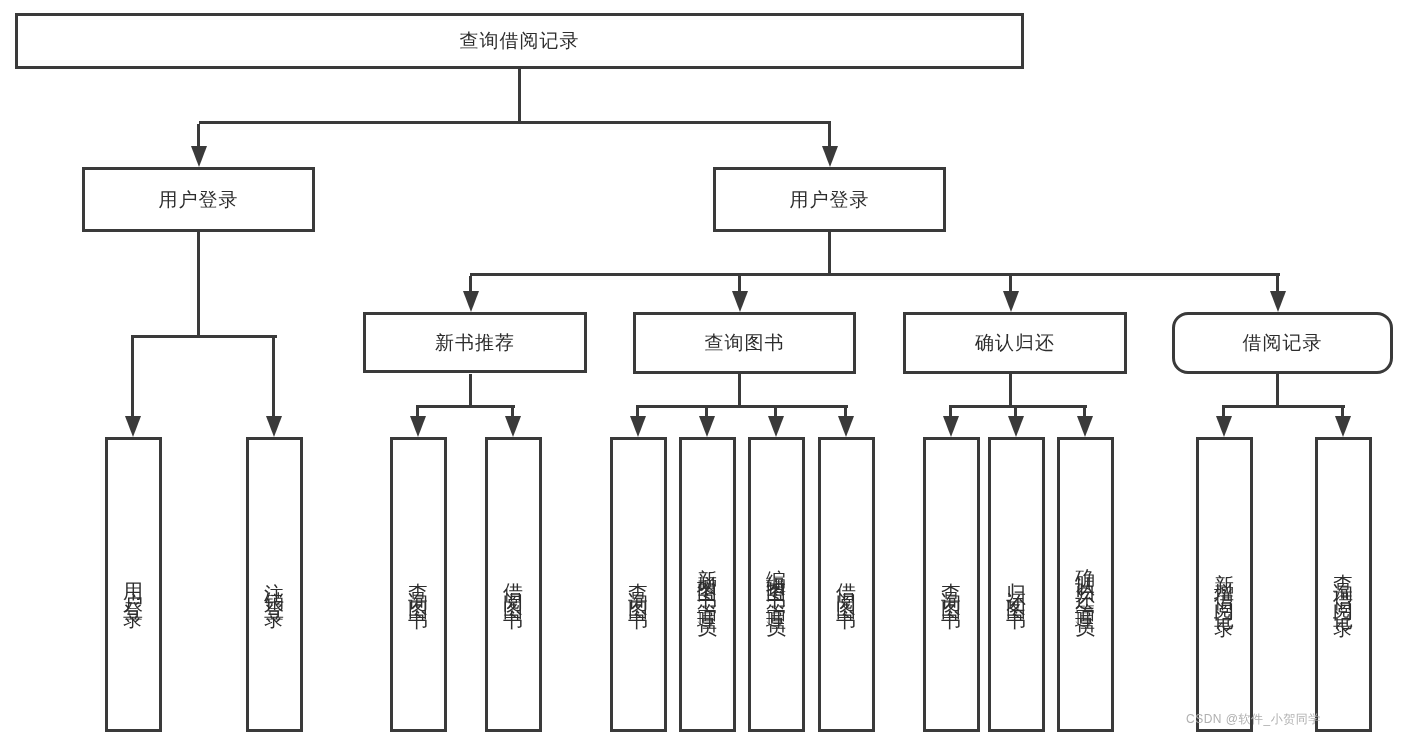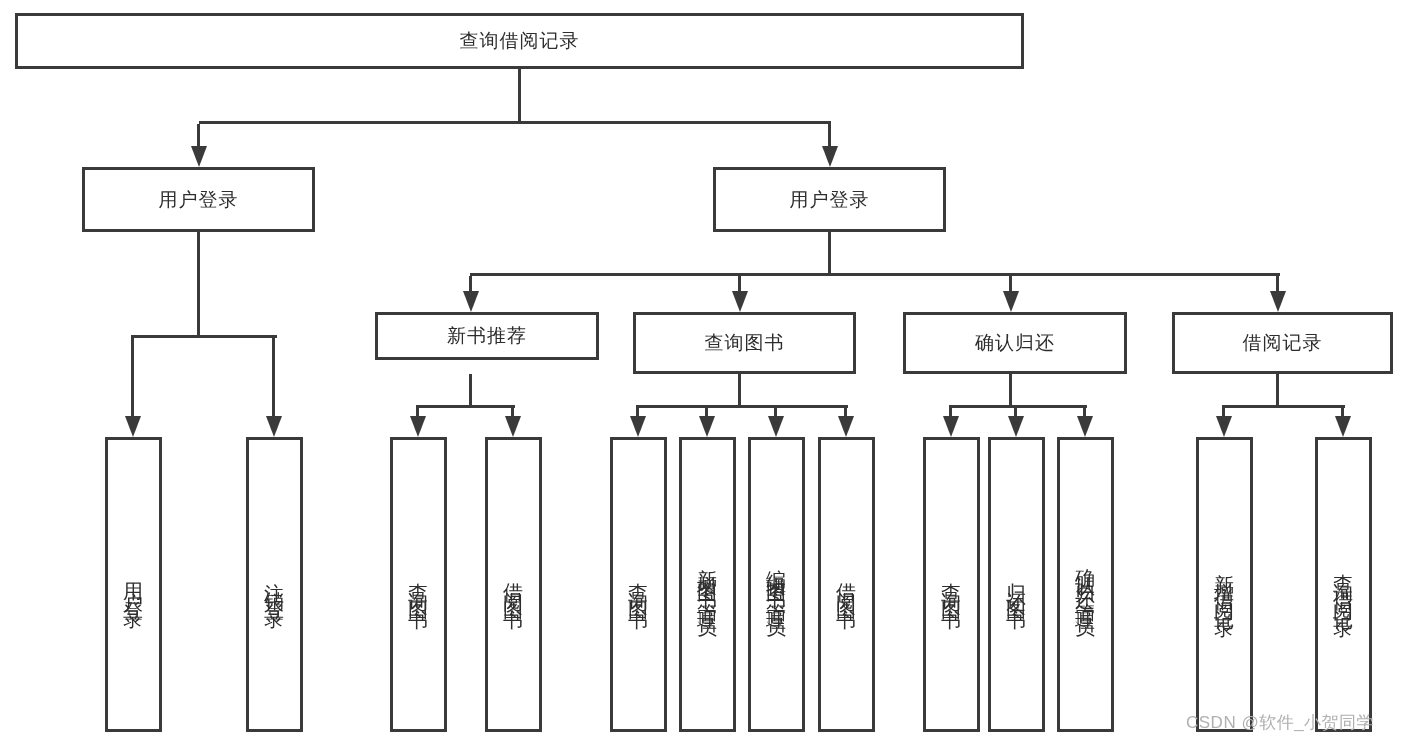--- a/index.html
+++ b/index.html
@@ -28,21 +28,21 @@
   }
   .v-box.tight .vtext{letter-spacing:7px;}
   .hline,.vline{position:absolute;background:var(--line);}
   .arrow{
     position:absolute;width:0;height:0;
     border-left:8px solid transparent;border-right:8px solid transparent;
     border-top:21px solid var(--line);
   }
   .watermark{
     position:absolute;left:1186px;top:711px;z-index:5;
-    font-size:17px;letter-spacing:0.5px;color:var(--wm);white-space:nowrap;
+    font-size:12px;letter-spacing:0.5px;color:var(--wm);white-space:nowrap;
   }
 </style>
 </head>
 <body>
 
 <div class="canvas">
 
   <div class="box h-box" style="left:15px;top:13px;width:1009px;height:56px;">
     <span>查询借阅记录</span>
   </div>
@@ -72,30 +72,30 @@
   <div class="hline" style="left:470px;top:273px;width:810px;height:3px;"></div>
   <div class="vline" style="left:469px;top:276px;width:3px;height:16px;"></div>
   <div class="arrow" style="left:463px;top:291px;"></div>
   <div class="vline" style="left:738px;top:276px;width:3px;height:16px;"></div>
   <div class="arrow" style="left:732px;top:291px;"></div>
   <div class="vline" style="left:1009px;top:276px;width:3px;height:16px;"></div>
   <div class="arrow" style="left:1003px;top:291px;"></div>
   <div class="vline" style="left:1276px;top:276px;width:3px;height:16px;"></div>
   <div class="arrow" style="left:1270px;top:291px;"></div>
 
-  <div class="box h-box" style="left:363px;top:312px;width:224px;height:48px;margin-left:12px;">
+  <div class="box h-box" style="left:363px;top:312px;width:224px;height:61px;">
     <span>新书推荐</span>
   </div>
   <div class="box h-box" style="left:633px;top:312px;width:223px;height:62px;">
     <span>查询图书</span>
   </div>
   <div class="box h-box" style="left:903px;top:312px;width:224px;height:62px;">
     <span>确认归还</span>
   </div>
-  <div class="box h-box" style="left:1172px;top:312px;width:221px;height:62px;">
+  <div class="box h-box" style="left:1172px;top:312px;width:221px;height:62px;border-radius:16px;">
     <span>借阅记录</span>
   </div>
 
   <div class="vline" style="left:469px;top:374px;width:3px;height:31px;"></div>
   <div class="hline" style="left:416px;top:405px;width:99px;height:3px;"></div>
   <div class="vline" style="left:416px;top:408px;width:3px;height:10px;"></div>
   <div class="arrow" style="left:410px;top:416px;"></div>
   <div class="vline" style="left:511px;top:408px;width:3px;height:10px;"></div>
   <div class="arrow" style="left:505px;top:416px;"></div>
 

